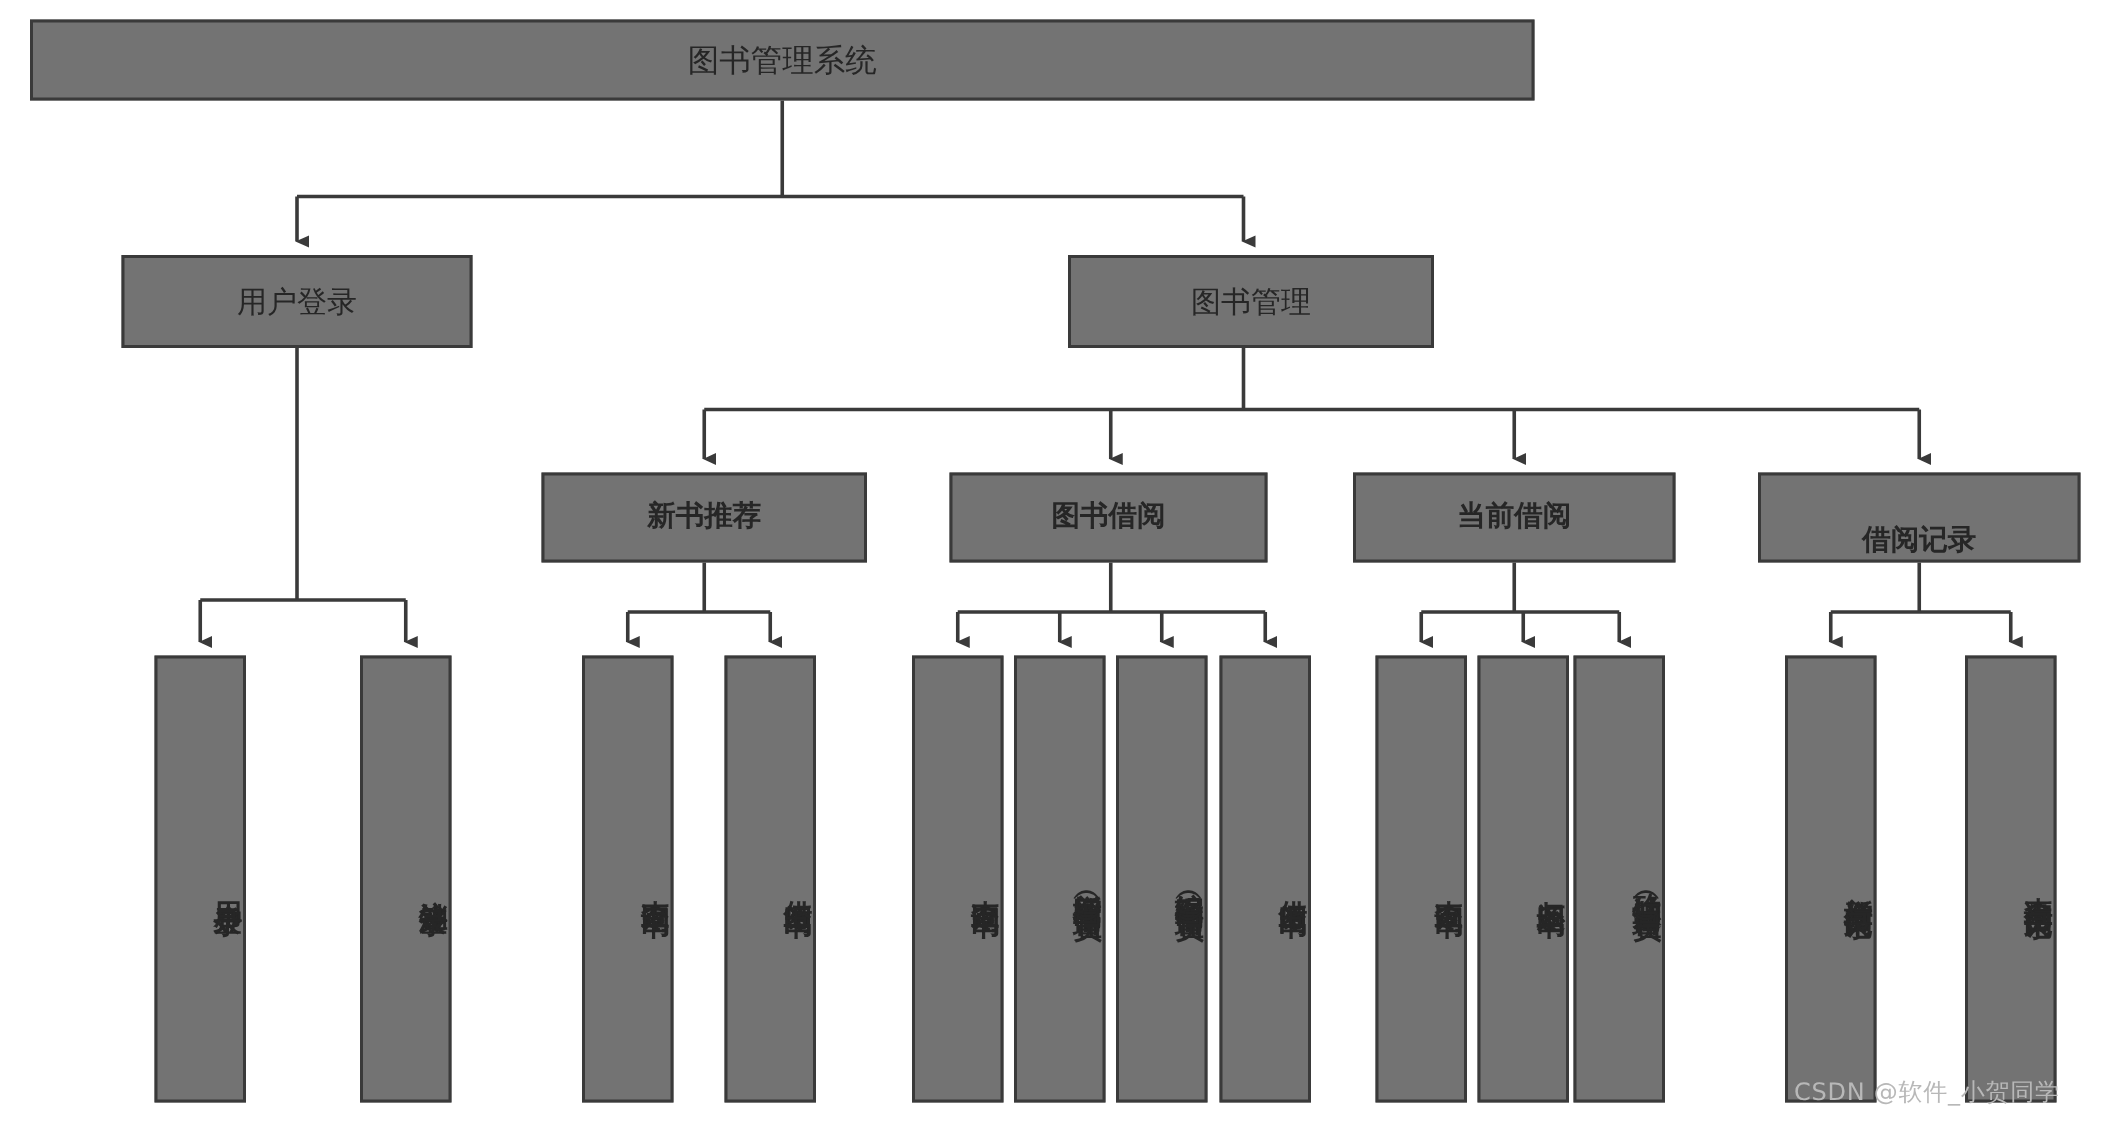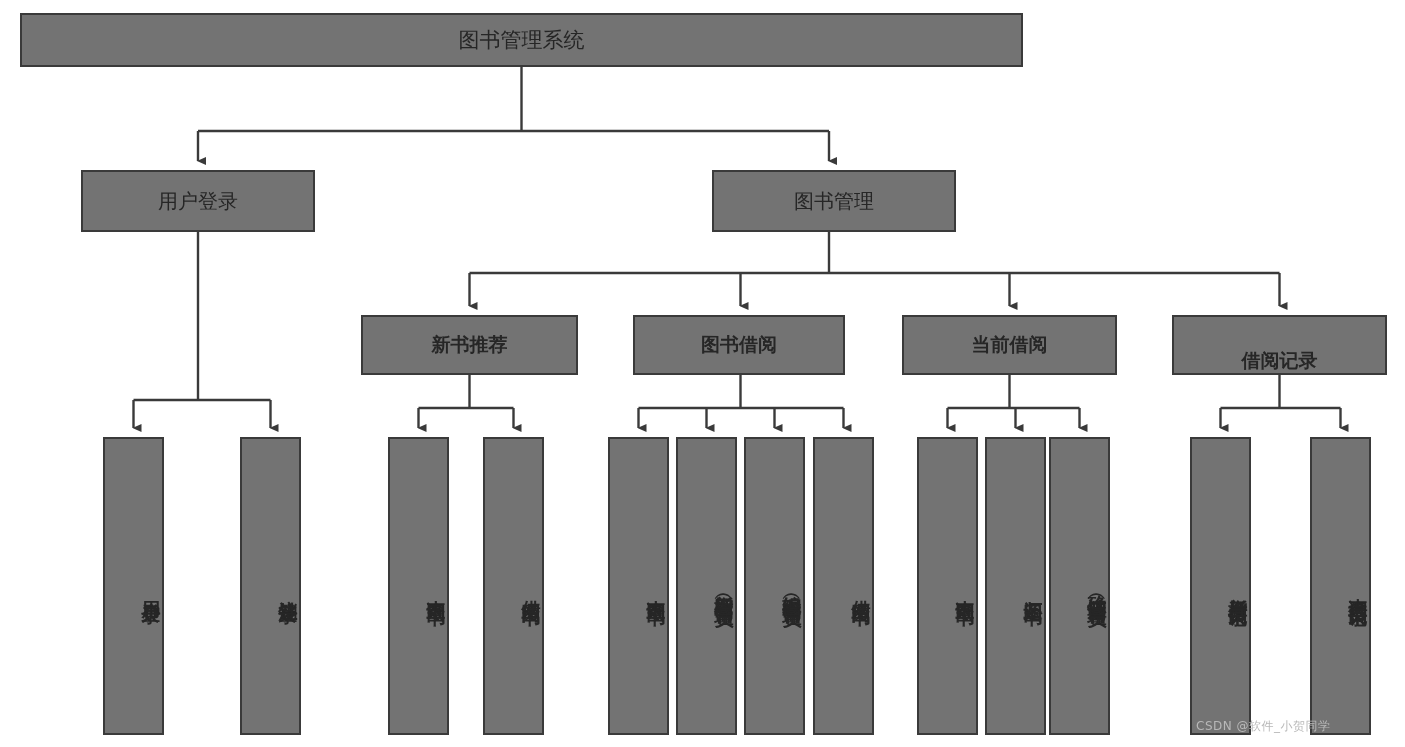--- a/index.html
+++ b/index.html
@@ -48,21 +48,21 @@
     line-height:1.1;
   }
   .node.leaf .vtxt{
     writing-mode:vertical-rl;
     text-orientation:upright;
     display:block;
     white-space:nowrap;
   }
   .watermark{
     position:absolute;
-    font-size:12px;
+    font-size:16px;
     color:#b8b8b8;
     white-space:nowrap;
     letter-spacing:0.5px;
     user-select:none;
   }
 </style>
 </head>
 <body>
 
 <div id="canvas">

